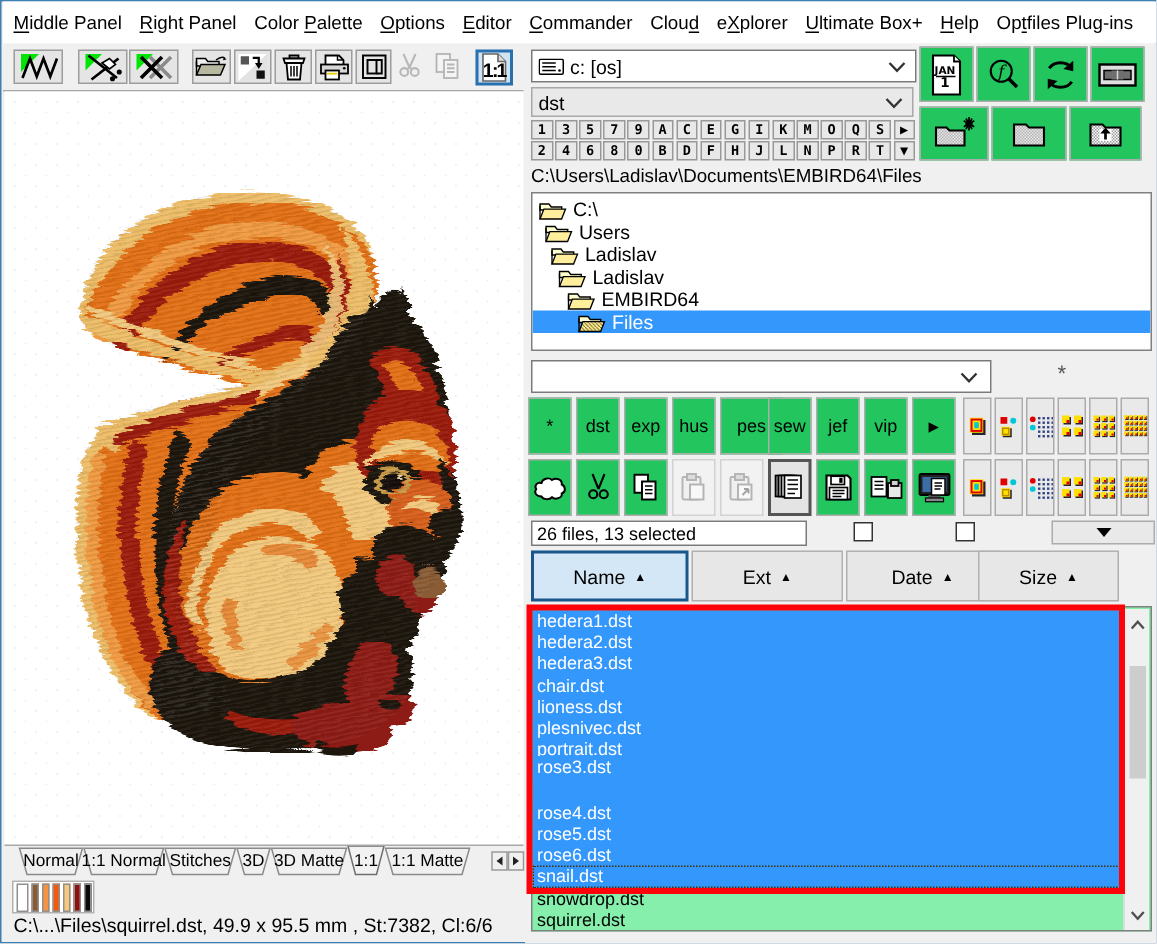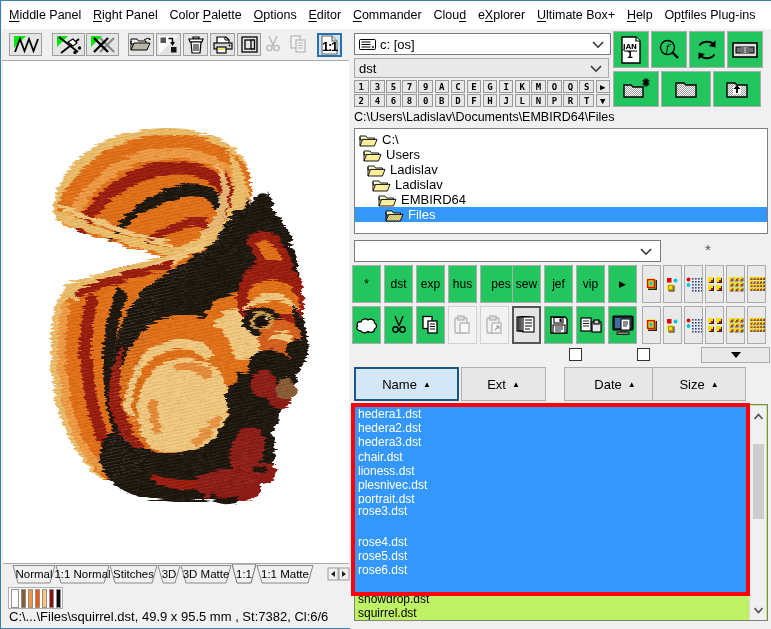--- a/index.html
+++ b/index.html
@@ -64,21 +64,21 @@
 
   #count-strip { left:4px; top:318px; width:184px; height:17px; background:#fff; border:1px solid #7a7a7a; font-size:12px; padding:1px 0 0 3px; color:#000; }
   .cb { position:absolute; top:319px; width:13px; height:13px; background:#fff; border:1px solid #333; }
   #dd-btn { position:absolute; left:351px; top:318px; width:69px; height:16px; background:#e9e9e9; border:1px solid #acacac; display:flex; align-items:center; justify-content:center; }
   #dd-btn .tri { width:0; height:0; border-left:5px solid transparent; border-right:5px solid transparent; border-top:6px solid #000; }
 
   .sortbtn { position:absolute; top:338px; height:34px; background:#e7e7e7; border:1px solid #b0b0b0; display:flex; align-items:center; justify-content:center; gap:6px; font-size:13px; color:#000; }
   .sortbtn .arr { font-size:8px; }
   .sortbtn.active { background:#d3e7f7; border:2px solid #19578a; }
 
-  #file-list { position:absolute; left:4px; top:375px; width:414px; height:217px; background:#bef264; border:1px solid #808080; overflow:hidden; }
+  #file-list { position:absolute; left:4px; top:375px; width:414px; height:217px; background:#86efac; border:1px solid #808080; overflow:hidden; }
   .file-row { position:absolute; left:0; width:392px; height:14.2px; font-size:12px; color:#000; padding-left:3px; white-space:nowrap; }
   .file-row.sel { background:#3397fb; color:#fff; }
   .file-row.focused { outline:1px dotted #4a3000; outline-offset:-1px; }
 
   #vscroll { position:absolute; right:1px; top:1px; width:17px; height:215px; background:#f0f0f0; border-left:1px solid #dcdcdc; }
   #vscroll .thumb { position:absolute; left:3px; top:38px; width:11px; height:75px; background:#cdcdcd; }
   #red-annotation { position:absolute; left:350px; top:402px; width:399px; height:193px; border:4px solid #fd0208; z-index:50; pointer-events:none; }
 
   .chev { display:flex; }
   svg { display:block; }
@@ -1068,31 +1068,32 @@
               <rect x="9.8" y="11.6" width="2.4" height="2.6" fill="#ffe000"></rect>
               <rect x="11.0" y="13.0" width="1.1" height="1.1" fill="#e00000"></rect>
               <rect x="13.5" y="12.2" width="2.4" height="2.6" fill="#223"></rect>
               <rect x="12.9" y="11.6" width="2.4" height="2.6" fill="#ffe000"></rect>
               <rect x="14.1" y="13.0" width="1.1" height="1.1" fill="#e00000"></rect>
             </svg>
           </span>
         </div>
     </div>
 
+    <div class="rp" id="count-strip"><span>26 files, 13 selected</span></div>
     <div class="cb" style="left:219px"></div>
     <div class="cb" style="left:287px"></div>
     <div id="dd-btn">
         <span class="tri"></span>
       </div>
 
     <div class="sortbtn active" style="left:4px;width:105px">
         <span>Name</span>
         <span class="arr">▲</span>
       </div>
-    <div class="sortbtn" style="left:111px;width:85px">
+    <div class="sortbtn" style="left:111px;width:101px">
         <span>Ext</span>
         <span class="arr">▲</span>
       </div>
     <div class="sortbtn" style="left:214px;width:102px">
         <span>Date</span>
         <span class="arr">▲</span>
       </div>
     <div class="sortbtn" style="left:302px;width:94px">
         <span>Size</span>
         <span class="arr">▲</span>
@@ -1105,20 +1106,21 @@
 <div class="file-row sel" style="top:30.4px"><span>hedera3.dst</span></div>
 <div class="file-row sel" style="top:44.6px"><span>chair.dst</span></div>
 <div class="file-row sel" style="top:58.8px"><span>lioness.dst</span></div>
 <div class="file-row sel" style="top:73.0px"><span>plesnivec.dst</span></div>
 <div class="file-row sel" style="top:87.2px"><span>portrait.dst</span></div>
 <div class="file-row sel" style="top:101.4px"><span>rose2.dst</span></div>
 <div class="file-row sel" style="top:99px"><span>rose3.dst</span></div>
 <div class="file-row sel" style="top:129.8px"><span>rose4.dst</span></div>
 <div class="file-row sel" style="top:144.0px"><span>rose5.dst</span></div>
 <div class="file-row sel" style="top:158.2px"><span>rose6.dst</span></div>
+<div class="file-row sel focused" style="top:172.4px"><span>snail.dst</span></div>
 <div class="file-row" style="top:186.6px"><span>snowdrop.dst</span></div>
 <div class="file-row" style="top:200.8px"><span>squirrel.dst</span></div>
       <div id="vscroll">
         <svg width="17" height="213">
             <path d="M4.5,13 L8.5,8.5 L12.5,13" fill="none" stroke="#505050" stroke-width="1.6"></path>
             <path d="M4.5,202 L8.5,206.5 L12.5,202" fill="none" stroke="#505050" stroke-width="1.6"></path>
           </svg>
         <div class="thumb"></div>
       </div>
     </div>

